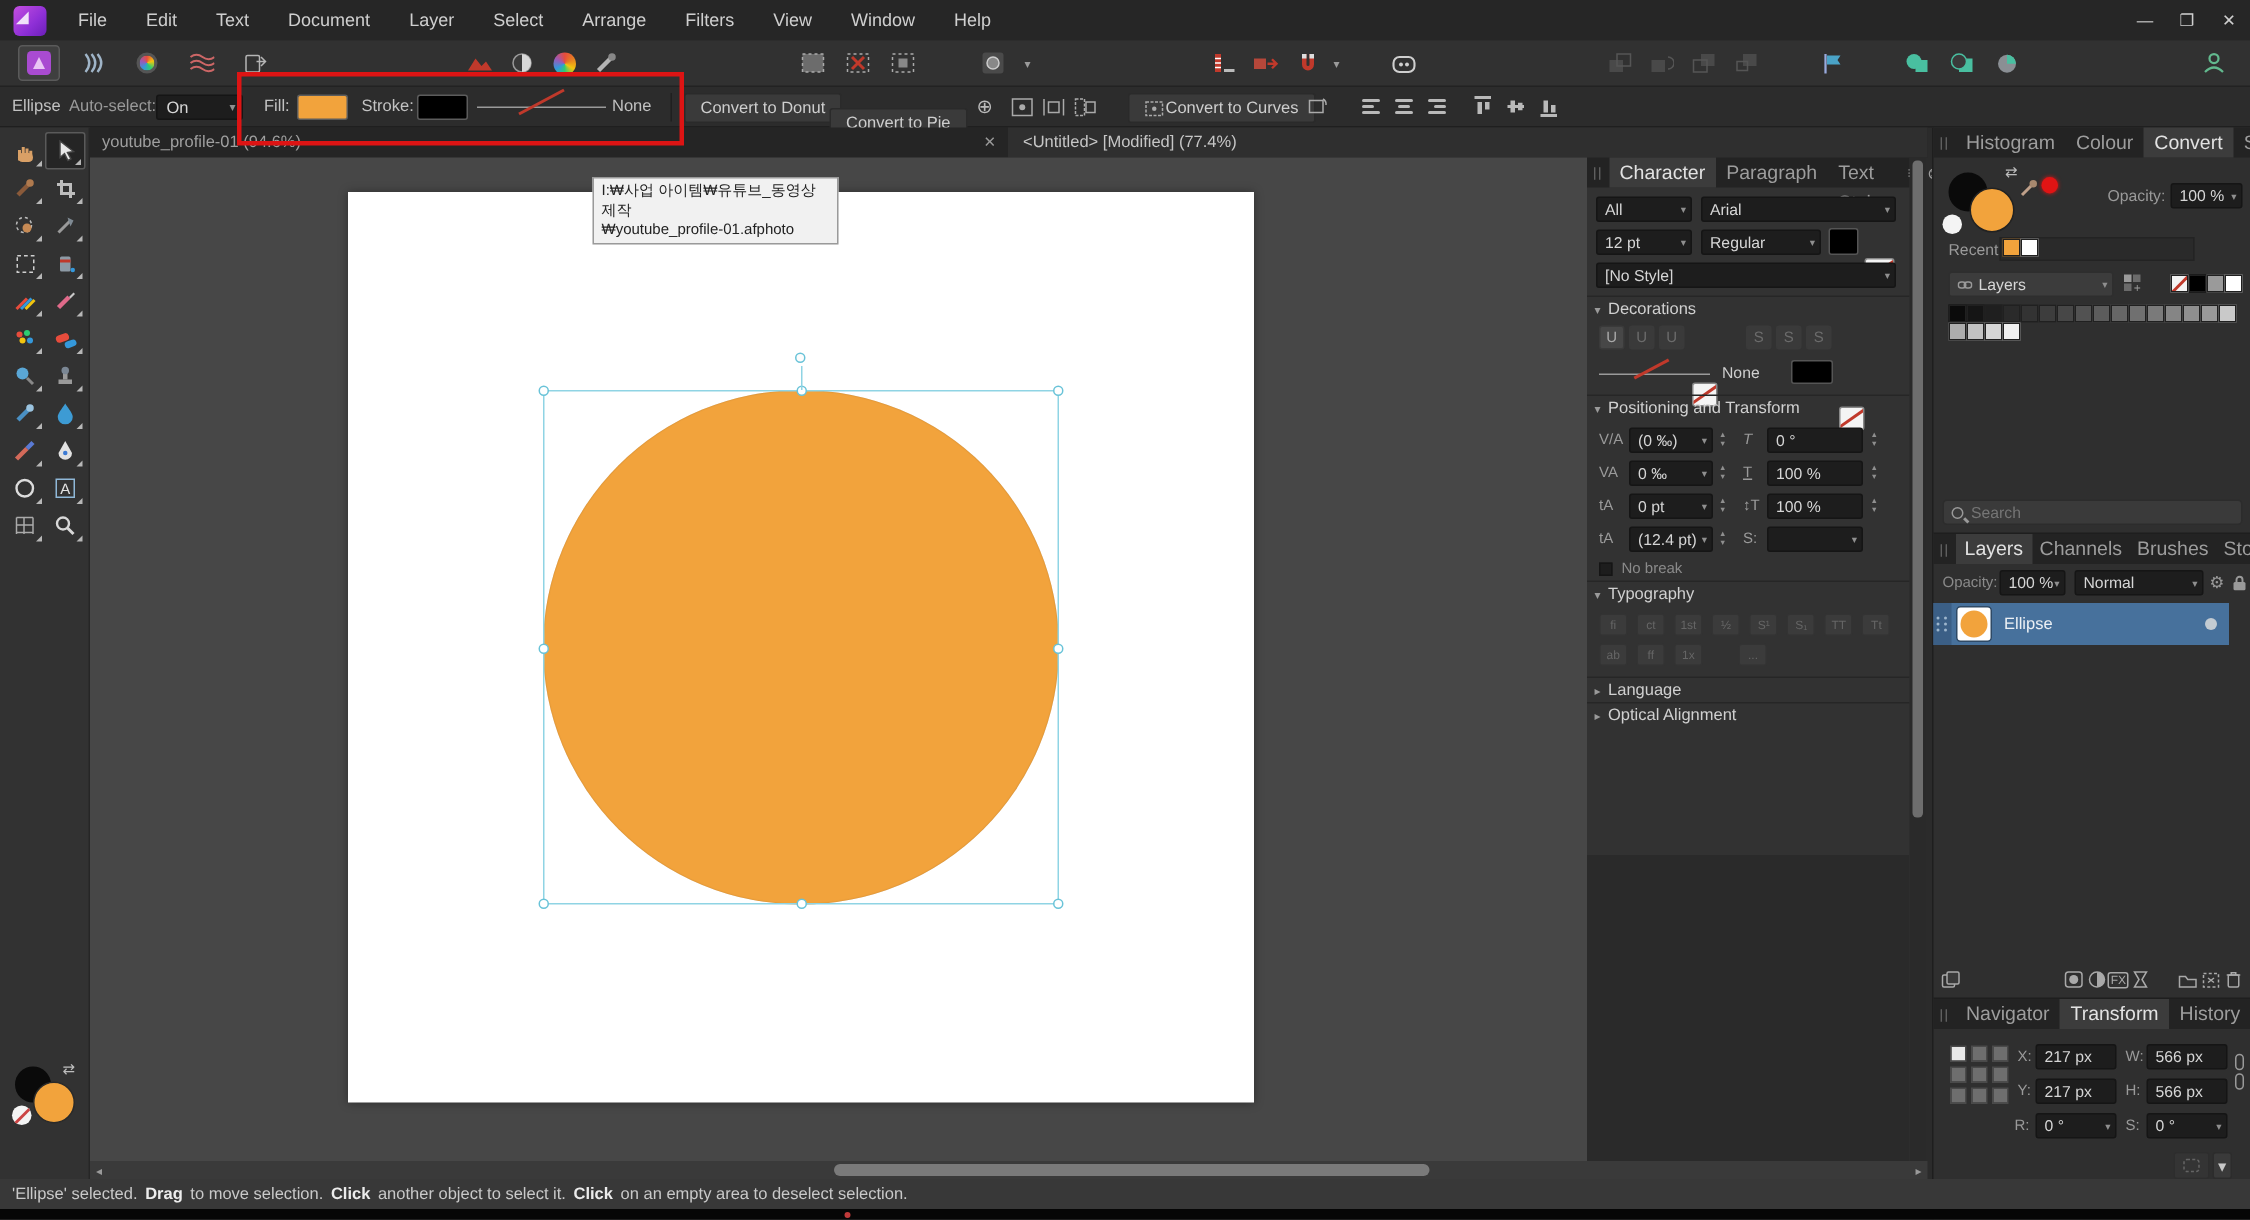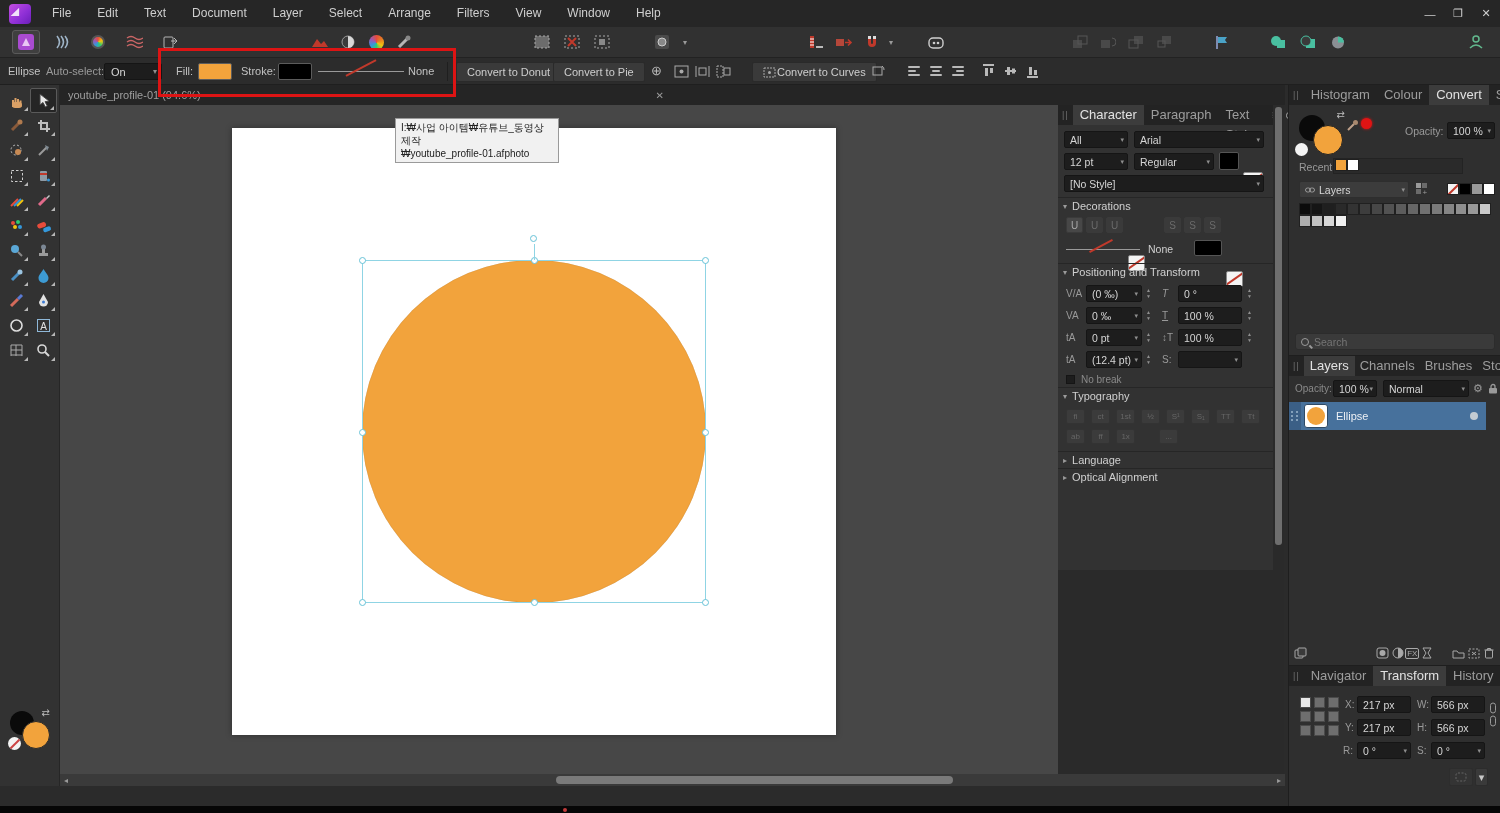--- a/index.html
+++ b/index.html
@@ -339,21 +339,21 @@
     <div class="abs" style="left:318px;top:13px">
       <div class="strokeline">
           <div class="redslash" style="left:26px;top:-4px"></div>
         </div>
     </div>
     <span class="abs ctxlabel" style="left:408px;top:7px">None</span>
 
     <div class="abs" style="left:447px;top:4px;width:1px;height:19px;background:#1f1f1f"></div>
 
     <button class="abs cbtn" style="left:456px;top:4px">Convert to Donut</button>
-    <button class="abs cbtn" style="left:553px;top:4px">Convert to Pie</button>
+    <button class="abs cbtn" style="left:553px;top:14px">Convert to Pie</button>
 
     <span class="abs" style="left:651px;top:5px;color:#b9b9b9;font-size:13px">⊕</span>
     <div class="abs" style="left:674px;top:7px">
       <svg width="15" height="13">
           <rect x="1" y="1" width="13" height="11" fill="none" stroke="#aaa"></rect>
           <circle cx="7.5" cy="6.5" r="2" fill="#aaa"></circle>
         </svg>
     </div>
     <div class="abs" style="left:695px;top:7px">
       <svg width="15" height="13">
@@ -421,20 +421,23 @@
         </svg>
     </div>
   </div>
 
   <div id="annotation" class="abs"></div>
 
   <div id="tabbar" class="abs">
     <div class="doctab" id="tab1">
       <span>youtube_profile-01 (94.6%)</span>
       <span class="tclose">✕</span>
+    </div>
+    <div class="doctab" id="tab2">
+      <span>&lt;Untitled&gt; [Modified] (77.4%)</span>
     </div>
   </div>
 
   <div id="tools" class="abs">
     <div class="toolgrid">
       <div class="tool">
         <svg width="16" height="16">
             <path d="M4 14 V7 M6.5 14 V5 M9 14 V6 M11.5 14 V7.5" stroke="#d9a066" stroke-width="2"></path>
             <rect x="3" y="9" width="10" height="6" rx="3" fill="#d9a066"></rect>
           </svg>
@@ -1012,17 +1015,22 @@
               <rect x="1" y="1" width="10" height="8" rx="2" fill="none" stroke="#9a9a9a" stroke-dasharray="2 1.5"></rect>
             </svg>
         </div>
         <div style="width:13px;height:18px;background:#3a3a3a;border:1px solid #2c2c2c;border-radius:2px;display:flex;align-items:center;justify-content:center">
           <span class="cdown">▾</span>
         </div>
       </div>
     </div>
   </div>
 
+  <div id="statusbar" class="abs">
+    <span>
+      <span>'Ellipse' selected. </span><b>Drag</b><span> to move selection. </span><b>Click</b><span> another object to select it. </span><b>Click</b><span> on an empty area to deselect selection.</span>
+    </span>
+  </div>
   <div id="bottomstrip" class="abs">
     <div id="reddot"></div>
   </div>
 
 </div>
 
 </body></html>

